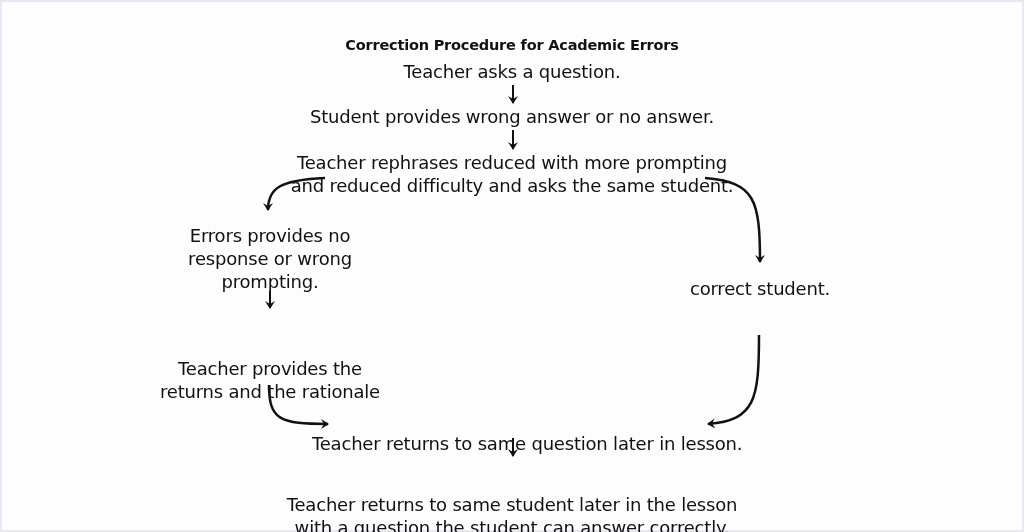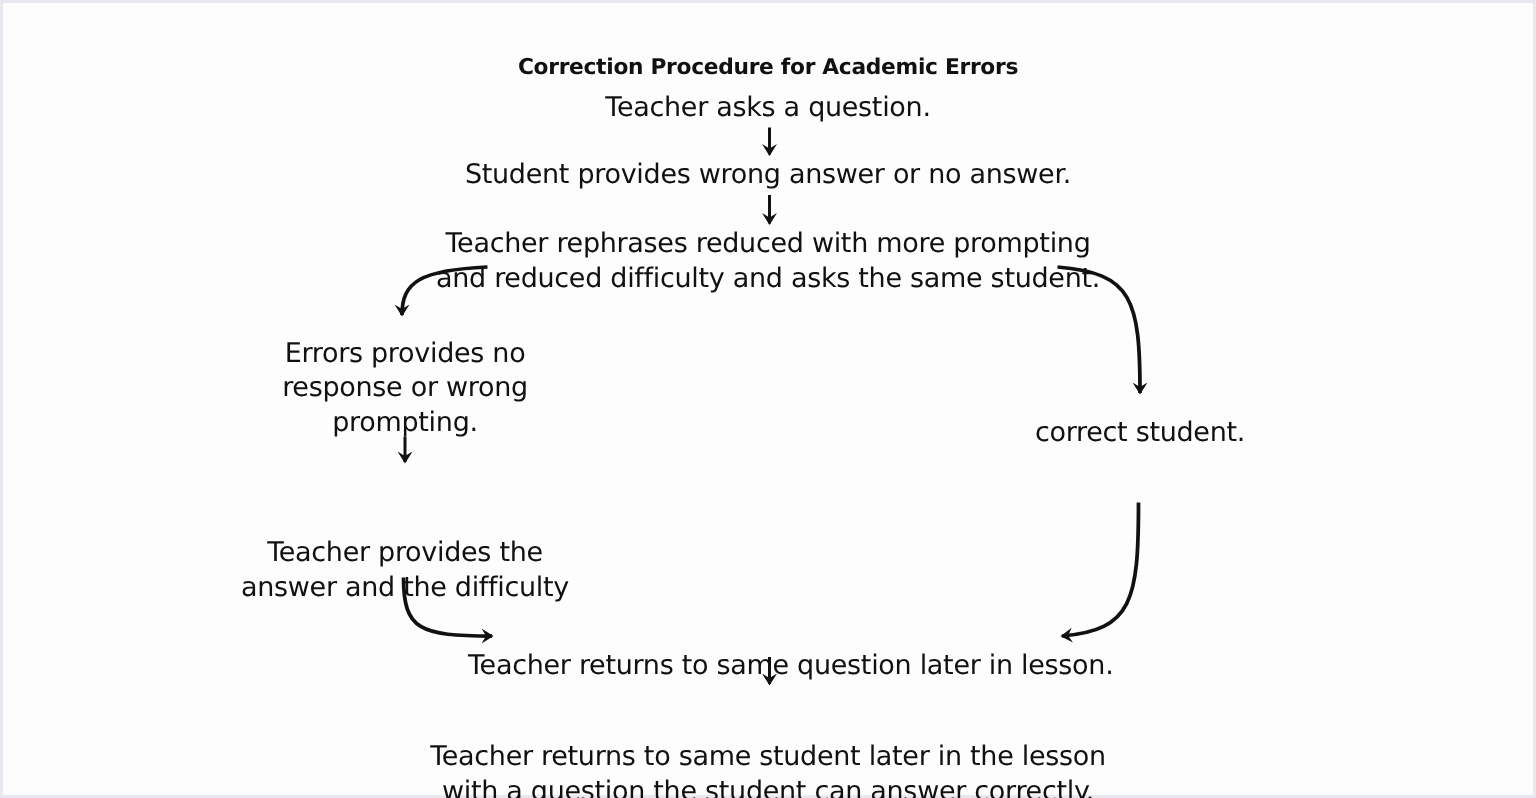--- a/index.html
+++ b/index.html
@@ -57,21 +57,21 @@
   </div>
 
   <div class="t" style="left:150px; top:224px; width:240px;">
     <div>Errors provides no</div>
     <div>response or wrong</div>
     <div>prompting.</div>
   </div>
 
   <div class="t" style="left:150px; top:313px; width:240px;margin-top:44px;">
     <div>Teacher provides the</div>
-    <div>answer and the difficulty</div>
+    <div>returns and the rationale</div>
   </div>
 
   <div class="t" style="left:660px; top:277px; width:200px;">
     <div>correct student.</div>
   </div>
 
   <div class="t" style="left:312px; top:412px; width:400px;margin-top:20px;">Teacher returns to same question later in lesson.</div>
 
   <div class="t" style="left:262px; top:458px; width:500px;margin-top:35px;">
     <div>Teacher returns to same student later in the lesson</div>

